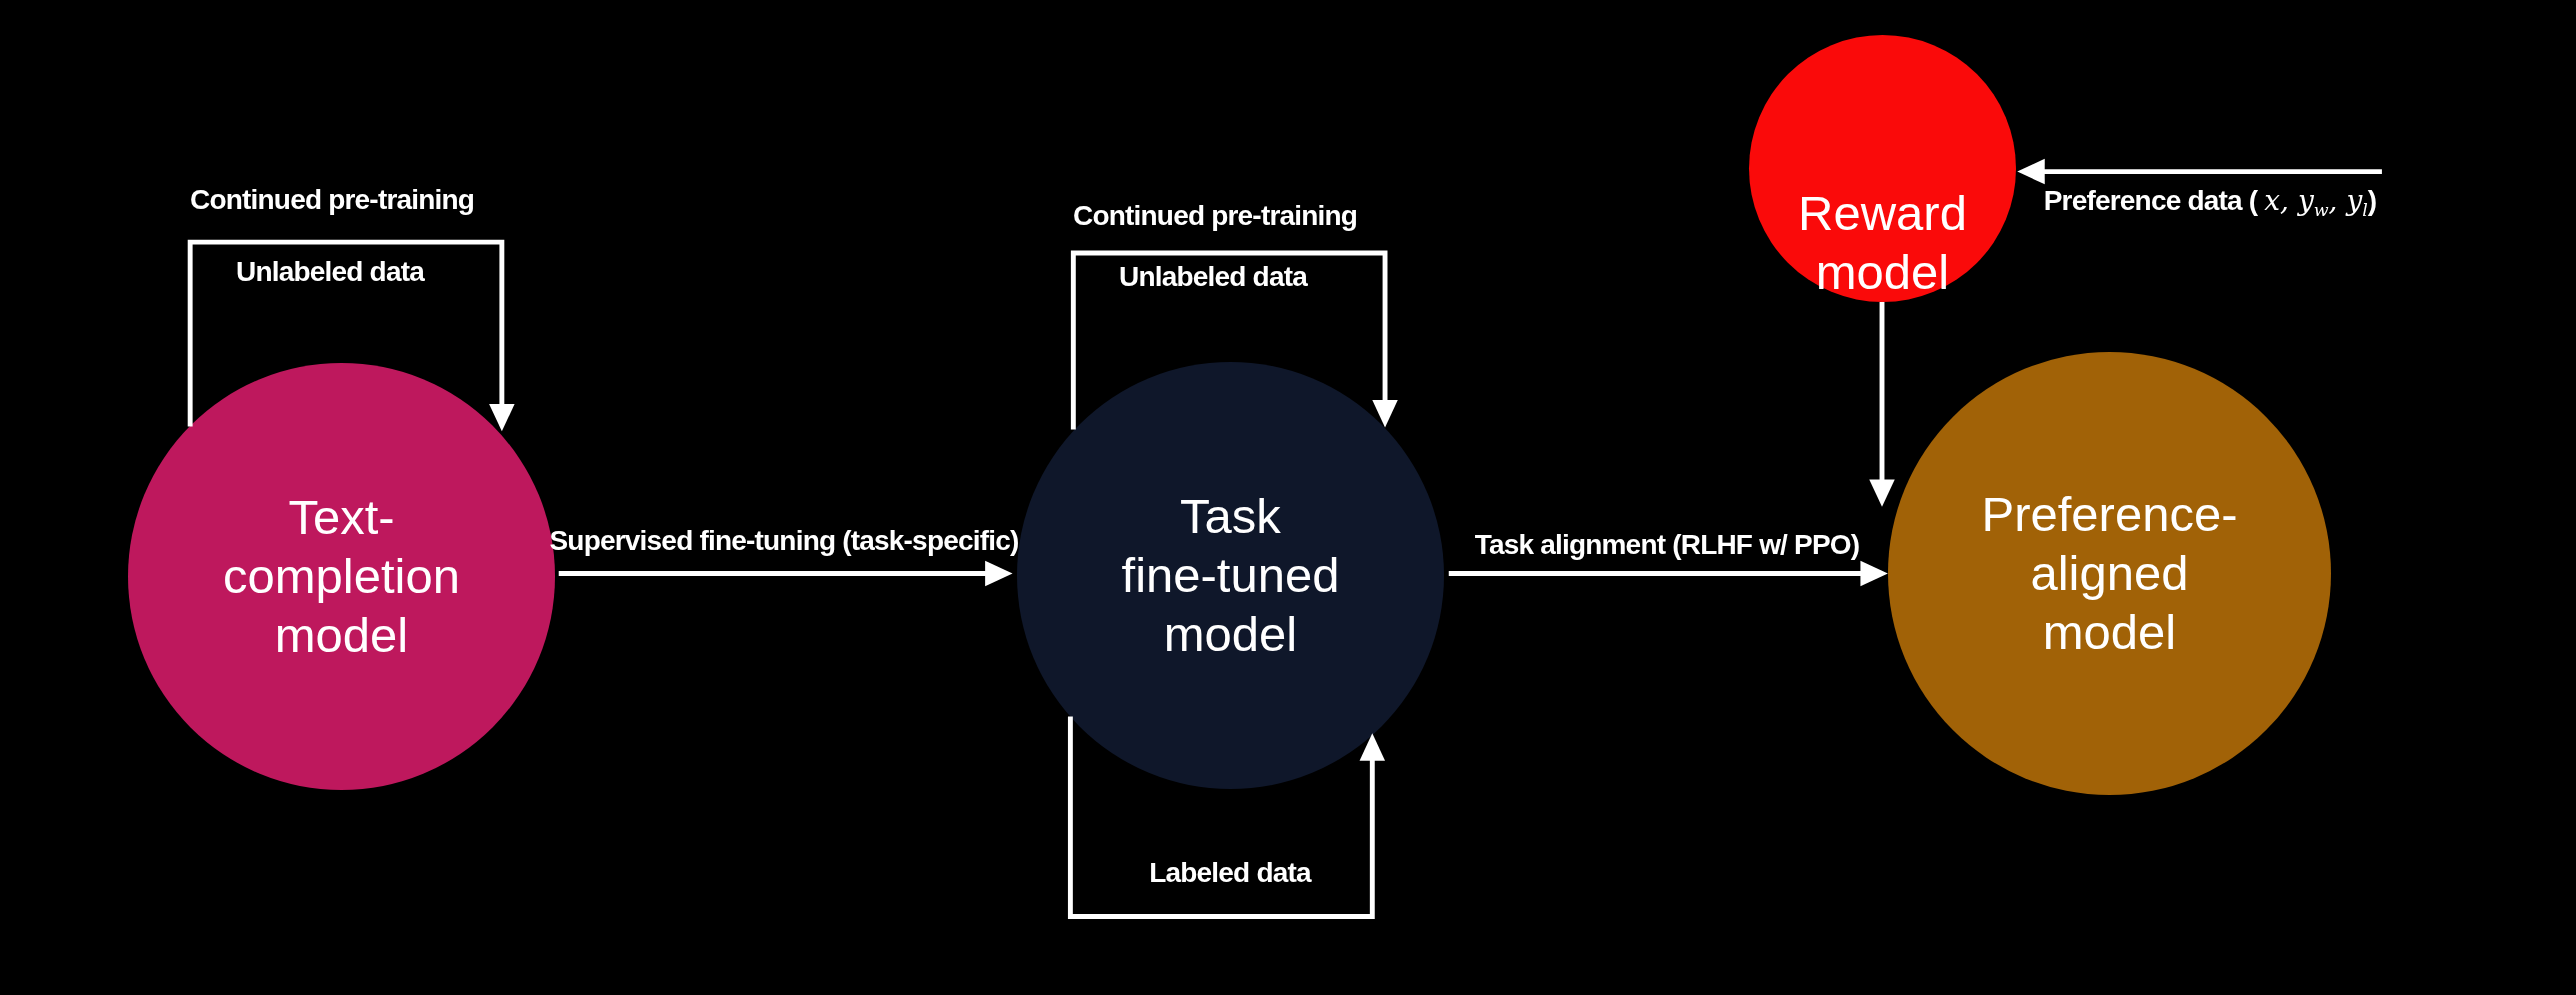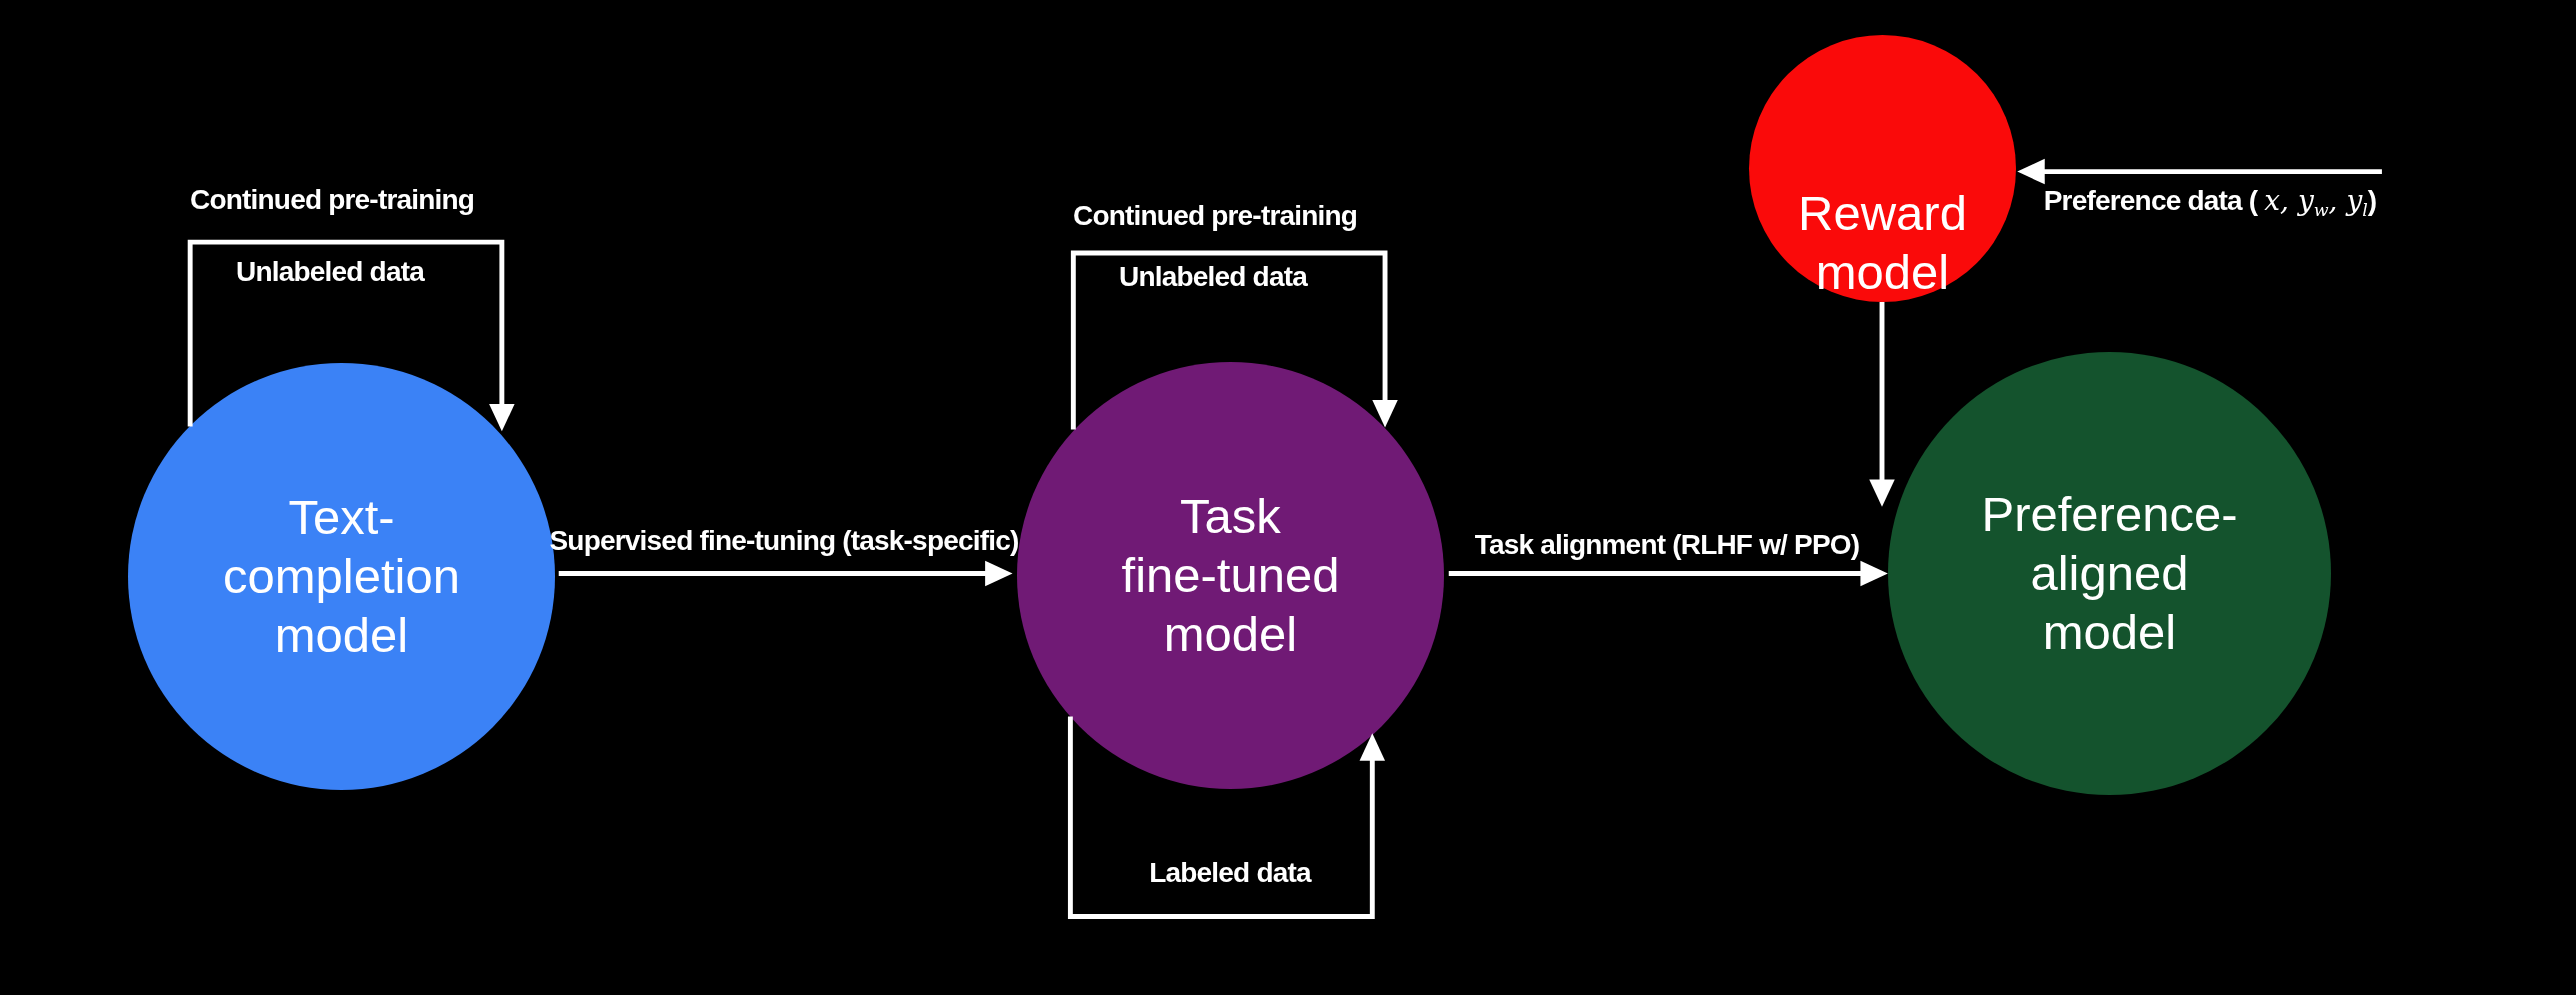--- a/index.html
+++ b/index.html
@@ -31,24 +31,24 @@
     text-align: center;
     z-index: 1;
   }
   .node-label {
     font-size: 49px;
     line-height: 59px;
     font-weight: 400;
     white-space: pre-line;
     color: #ffffff;
   }
-  .node-blue   { left: 128px;  top: 363px; width: 427px; height: 427px; background: #3b82f6; }
-  .node-orange { left: 1017px; top: 362px; width: 427px; height: 427px; background: #701a75; }
+  .node-blue   { left: 128px;  top: 363px; width: 427px; height: 427px; background: #be185d; }
+  .node-orange { left: 1017px; top: 362px; width: 427px; height: 427px; background: #0f172a; }
   .node-red    { left: 1749px; top: 35px;  width: 267px; height: 267px; background: #FA0A0A; align-items: flex-end; }
-  .node-green  { left: 1888px; top: 352px; width: 443px; height: 443px; background: #14532d; }
+  .node-green  { left: 1888px; top: 352px; width: 443px; height: 443px; background: #a16207; }
   .edge-label {
     position: absolute;
     font-size: 28px;
     font-weight: 700;
     letter-spacing: -0.8px;
     white-space: nowrap;
     color: #ffffff;
     z-index: 3;
   }
   .centered {

